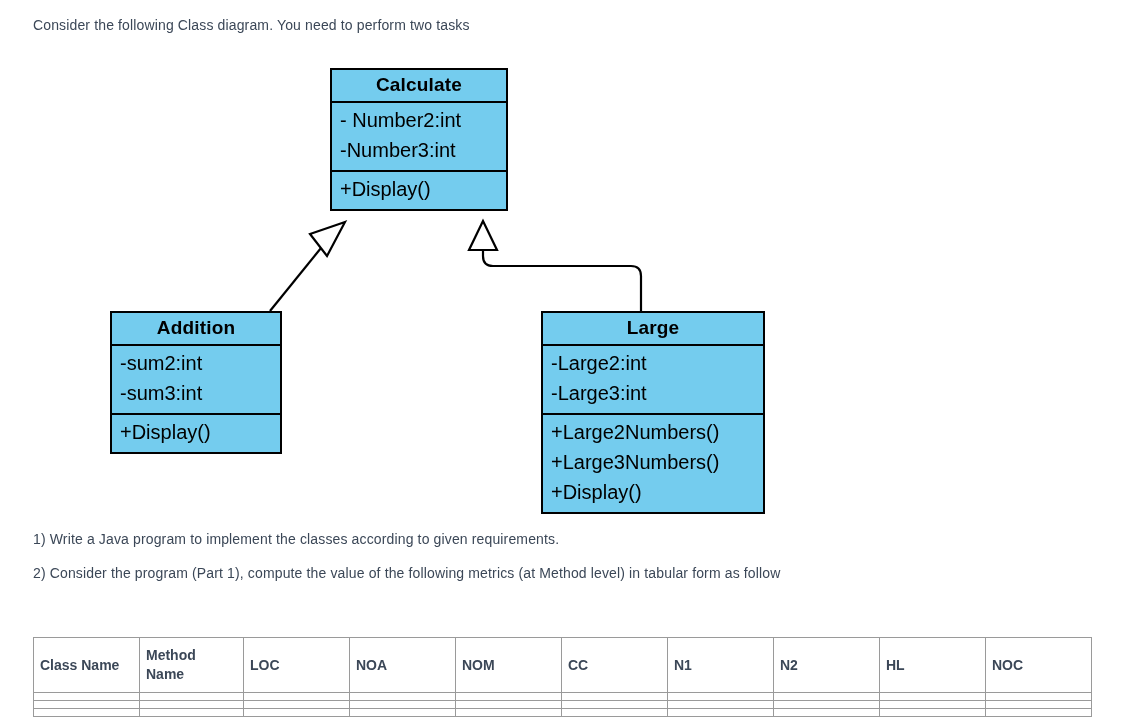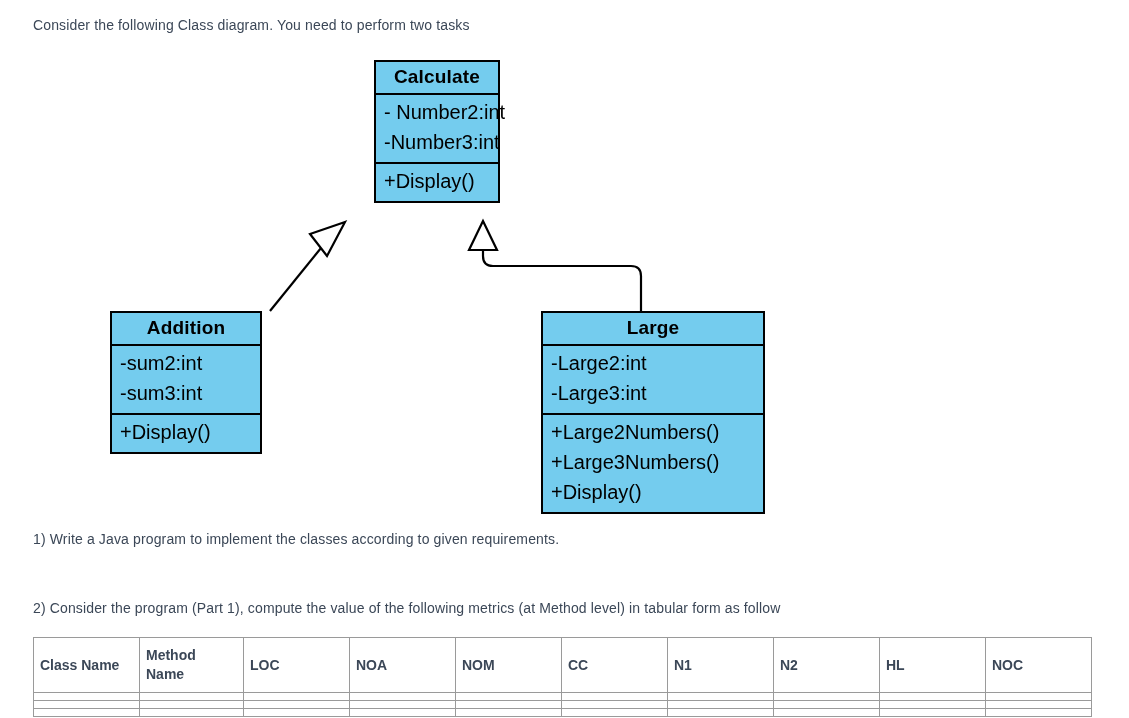--- a/index.html
+++ b/index.html
@@ -19,21 +19,21 @@
   .prose {
     position: absolute;
     color: #3b4757;
     font-size: 14px;
     line-height: 1.4;
     white-space: nowrap;
     letter-spacing: 0.01em;
   }
   #intro-text { left: 33px; top: 16px; }
   #task-1     { left: 33px; top: 530px; }
-  #task-2     { left: 33px; top: 564px; margin-top: 35px; }
+  #task-2     { left: 33px; top: 564px; }
 
   
   #uml-diagram {
     position: absolute;
     left: 0; top: 0;
     width: 1129px;
     height: 520px;
   }
   #uml-connectors {
     position: absolute;
@@ -67,22 +67,22 @@
   }
   .uml-compartment.last { border-bottom: none; }
   .uml-row {
     padding: 1px 6px 2px 8px;
     line-height: 1.35;
     white-space: nowrap;
     font-size: 20px;
   }
 
   
-  #class-calculate { left: 330px; top: 60px;  width: 126px; margin-left: 44px; }
-  #class-addition  { left: 110px; top: 311px; width: 152px; }
+  #class-calculate { left: 330px; top: 68px;  width: 178px; }
+  #class-addition  { left: 110px; top: 311px; width: 172px; }
   #class-large     { left: 541px; top: 311px; width: 224px; }
 
   
   #metrics-table {
     position: absolute;
     left: 33px;
     top: 637px;
     border-collapse: collapse;
     table-layout: fixed;
     width: 1058px;

